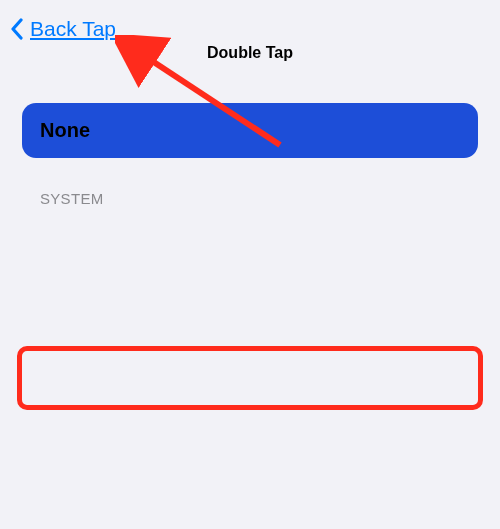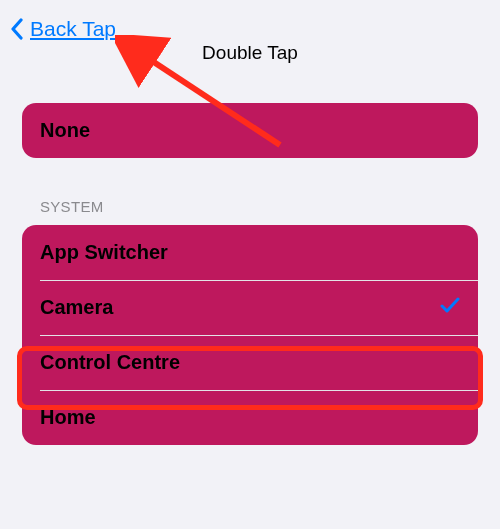--- a/index.html
+++ b/index.html
@@ -36,44 +36,44 @@
       height: 26px;
       margin-right: 4px;
       display: flex;
       align-items: center;
       justify-content: center;
     }
     .nav-title {
       position: absolute;
       left: 50%;
       transform: translateX(-50%);
-      font-size: 19px;
-      font-weight: 400;
+      font-size: 16px;
+      font-weight: 700;
       color: #000;
       margin-top: 48px;
     }
     .content {
       padding: 0 22px;
     }
     .section {
-      margin-top: 40px;
+      margin-top: 32px;
     }
     .section:first-child {
       margin-top: 45px;
     }
     .section-header {
       font-size: 15px;
       font-weight: 400;
       color: #8a8a8e;
       text-transform: uppercase;
       letter-spacing: 0.3px;
       padding: 0 18px 10px 18px;
     }
     .list {
-      background: #be185d;
+      background: #1d4ed8;
       border-radius: 14px;
       overflow: hidden;
     }
     .list-item {
       display: flex;
       align-items: center;
       justify-content: space-between;
       min-height: 55px;
       padding: 0 18px;
       font-size: 20px;
@@ -127,39 +127,20 @@
   <div class="section">
     <div class="list">
       <div class="list-item">
         <span>None</span>
       </div>
     </div>
   </div>
 
   <div class="section">
     <div class="section-header">SYSTEM</div>
-    <div class="list">
-      <div class="list-item">
-        <span>App Switcher</span>
-      </div>
-      <div class="list-item">
-        <span>Camera</span>
-        <span class="check-icon">
-          <svg width="20" height="18" viewBox="0 0 20 18">
-            <polyline points="2,10 7,15 18,3" fill="none" stroke="#007aff" stroke-width="3" stroke-linecap="round" stroke-linejoin="round"></polyline>
-          </svg>
-        </span>
-      </div>
-      <div class="list-item">
-        <span>Control Centre</span>
-      </div>
-      <div class="list-item">
-        <span>Home</span>
-      </div>
-    </div>
   </div>
 
 </div>
 
 <svg class="arrow-annotation" style="left:115px; top:35px;" width="175" height="120" viewBox="0 0 175 120">
   <defs>
     <marker id="ahead" markerWidth="10" markerHeight="10" refX="3" refY="5" orient="auto" markerUnits="strokeWidth">
       <path d="M0,0 L0,10 L9,5 z" fill="#ff2b1c"></path>
     </marker>
   </defs>

